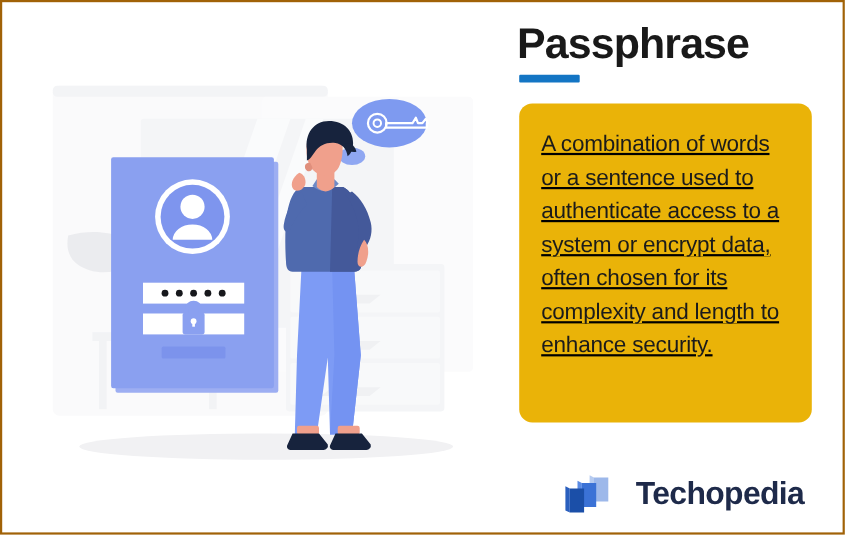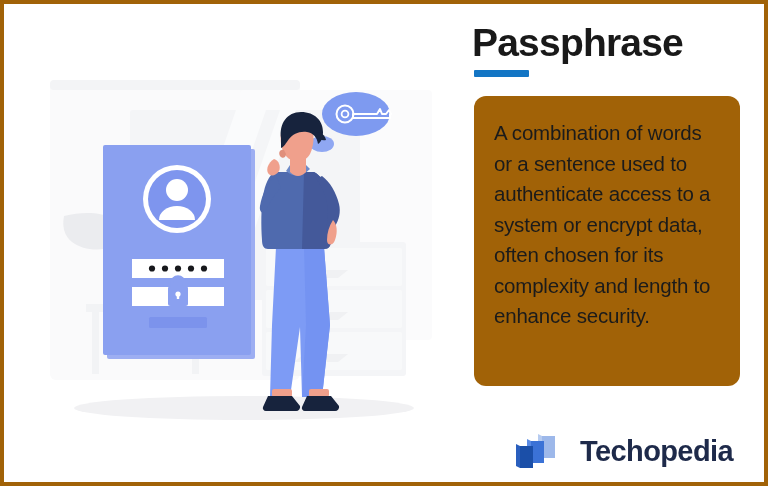--- a/index.html
+++ b/index.html
@@ -6,21 +6,21 @@
   body{
     width:768px;height:486px;
     background:#ffffff;
     font-family:"Liberation Sans","DejaVu Sans",sans-serif;
     overflow:hidden;
     position:relative;
   }
   #card{
     position:absolute;left:0;top:0;width:768px;height:486px;
     background:#ffffff;
-    border:4px solid #a16207;
+    border:2px solid #a16207;
     box-sizing:border-box;
     overflow:hidden;
   }
 
   
   #illustration{
     position:absolute;left:0;top:0;width:460px;height:486px;
     overflow:hidden;
   }
   #illustration svg{display:block;}
@@ -40,24 +40,25 @@
   }
   #title-underline{
     position:absolute;left:10px;top:66px;
     width:55px;height:7px;
     background:#1375C4;
     border-radius:1px;
   }
   #desc-box{
     position:absolute;left:10px;top:92px;
     width:266px;height:290px;
-    background:#a16207;
+    background:#eab308;
     border-radius:12px;
     box-sizing:border-box;
     padding:22px 18px 0 20px;
+    text-decoration:underline;
   }
   #desc-text{
     font-size:20.5px;
     line-height:30.5px;
     color:#1b1b1b;
     letter-spacing:-0.2px;
   }
 
   
   #logo{

